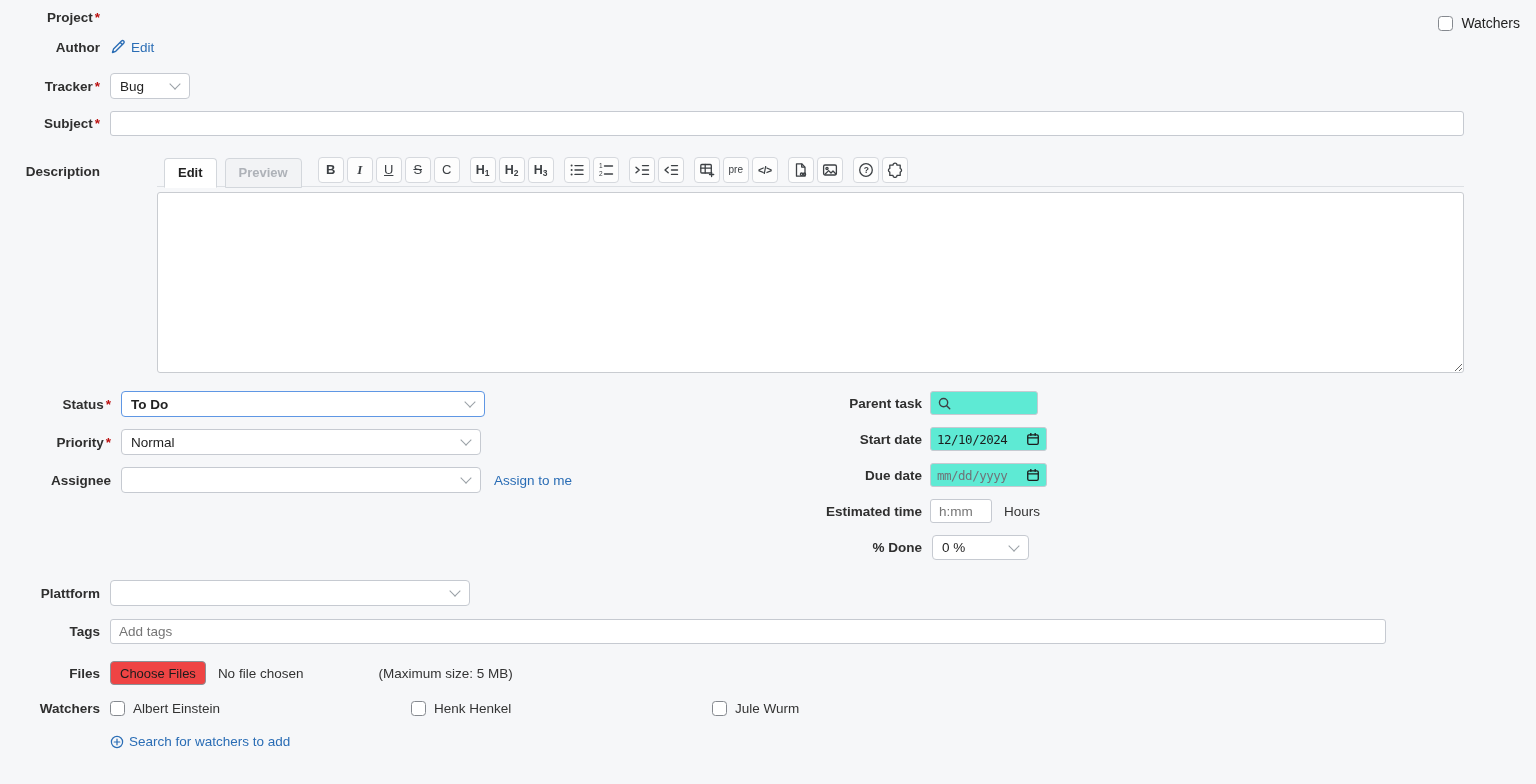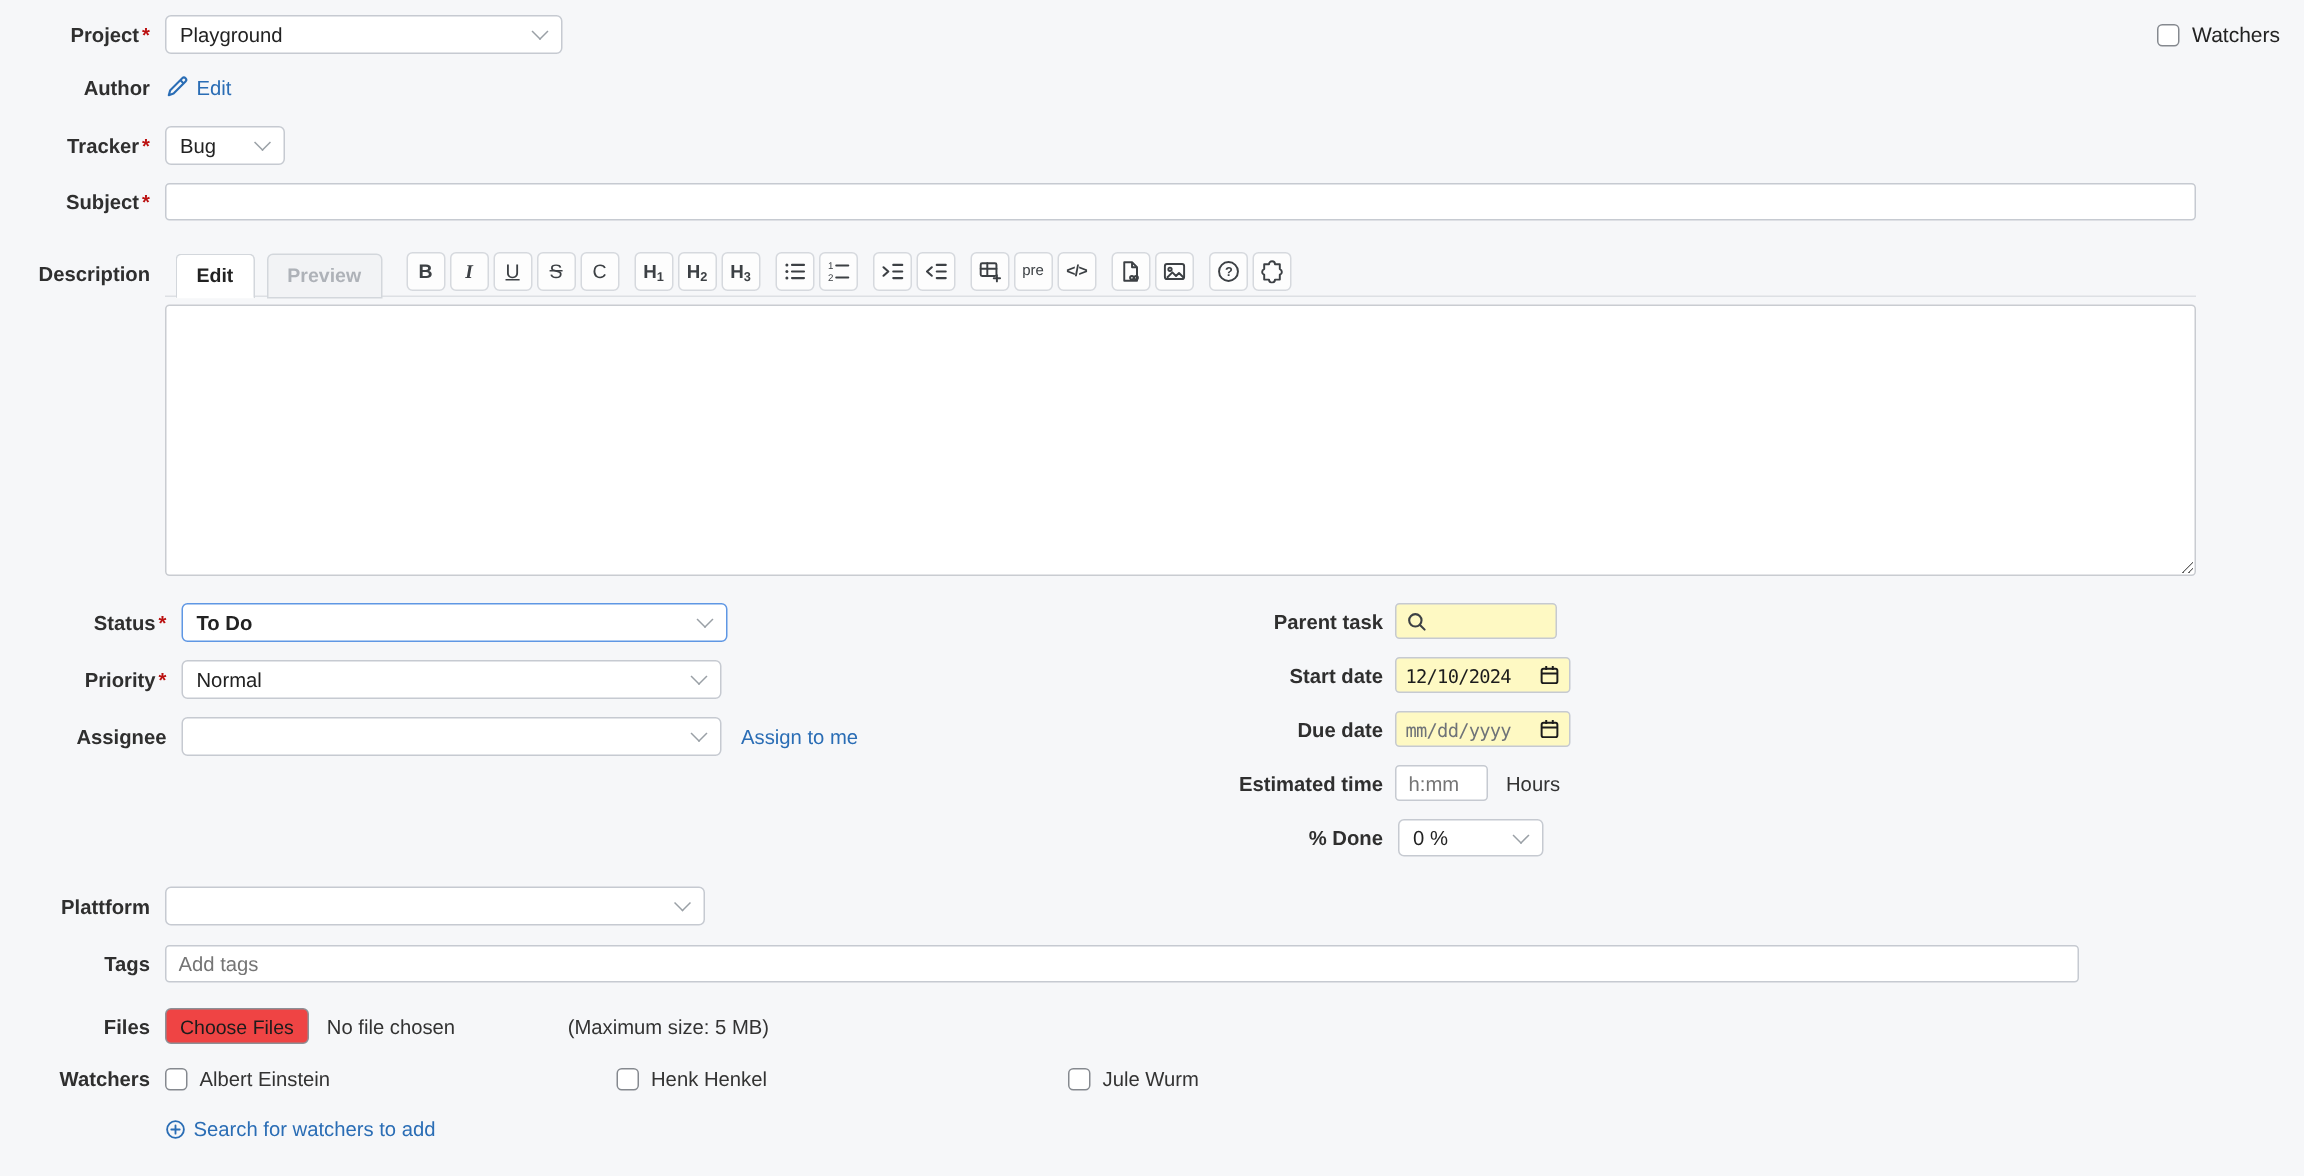--- a/index.html
+++ b/index.html
@@ -38,21 +38,21 @@
   input.text {
     height:25px; background:#fff; border:1px solid #c6cad1; border-radius:3px;
     font-family:"Liberation Sans", sans-serif; font-size:13.5px; color:#222;
     padding:0 8px; outline:none;
   }
   input.text::placeholder { color:#757575; opacity:1; }
 
   a.lnk { color:#2a6db5; text-decoration:none; cursor:pointer; display:inline-flex; align-items:center; gap:5px; }
 
   
-  .desc-row { display:flex; align-items:flex-start; margin-bottom:18px; }
+  .desc-row { display:flex; align-items:flex-start; margin-bottom:18px;gap:47px; }
   .desc-right { flex:1; margin-right:72px; }
   .tabbar {
     display:flex; align-items:center; height:30px;
     border-bottom:1px solid #dde0e4; padding-left:7px;
   }
   .tab {
     height:30px; line-height:28px; padding:0 13px; font-weight:bold; font-size:13px;
     border:1px solid #d3d7dc; border-radius:4px 4px 0 0; margin-right:8px;
     background:#f2f3f5; color:#aeb2b8; cursor:pointer; position:relative; top:1px;
   }
@@ -81,21 +81,21 @@
 
   
   .twocol { position:relative;padding-left:11px; }
   .rightcol { position:absolute; left:790px; top:0; }
   .rightcol .row { margin-bottom:12px; }
   .rlbl {
     flex:none; width:132px; text-align:right; margin-right:8px;
     font-weight:bold; color:#2f2f2f; white-space:nowrap;
   }
   .inpwrap {
-    background:#fef9c3; border:1px solid #c6cad1; border-radius:3px;
+    background:#5eead4; border:1px solid #c6cad1; border-radius:3px;
     height:24px; display:flex; align-items:center; padding:0 6px; cursor:text;
   }
   .mono { font-family:"DejaVu Sans Mono", monospace; font-size:12.5px; letter-spacing:-0.5px; }
   .ph { color:#6f7378; }
   .val { color:#1c1c1c; }
 
   
   .cb {
     width:15px; height:15px; flex:none; background:#fff;
     border:1.5px solid #85898f; border-radius:3.5px; display:inline-block;
@@ -123,24 +123,20 @@
 
 <div class="form-wrap">
 
   <div class="private-box">
     <span class="cb"></span>
     <span>Watchers</span>
   </div>
 
   <div class="row">
     <div class="lbl"><span>Project</span><span class="req">*</span></div>
-    <div class="selectbox" style="width:265px;">
-      <span>Playground</span>
-      <span class="chev"></span>
-    </div>
   </div>
 
   <div class="row" style="margin-bottom:16px; height:20px;">
     <div class="lbl">Author</div>
     <a class="lnk">
       <svg class="ic" width="16" height="16" viewBox="0 0 16 16" fill="none" stroke="#2a6db5" stroke-width="1.4" stroke-linejoin="round">
           <path d="M2.5 13.5l1-3.4 8-8a1.55 1.55 0 0 1 2.2 2.2l-8 8-3.2 1.2z"></path>
           <path d="M10.2 3.4l2.2 2.2"></path>
         </svg>
       <span>Edit</span>

